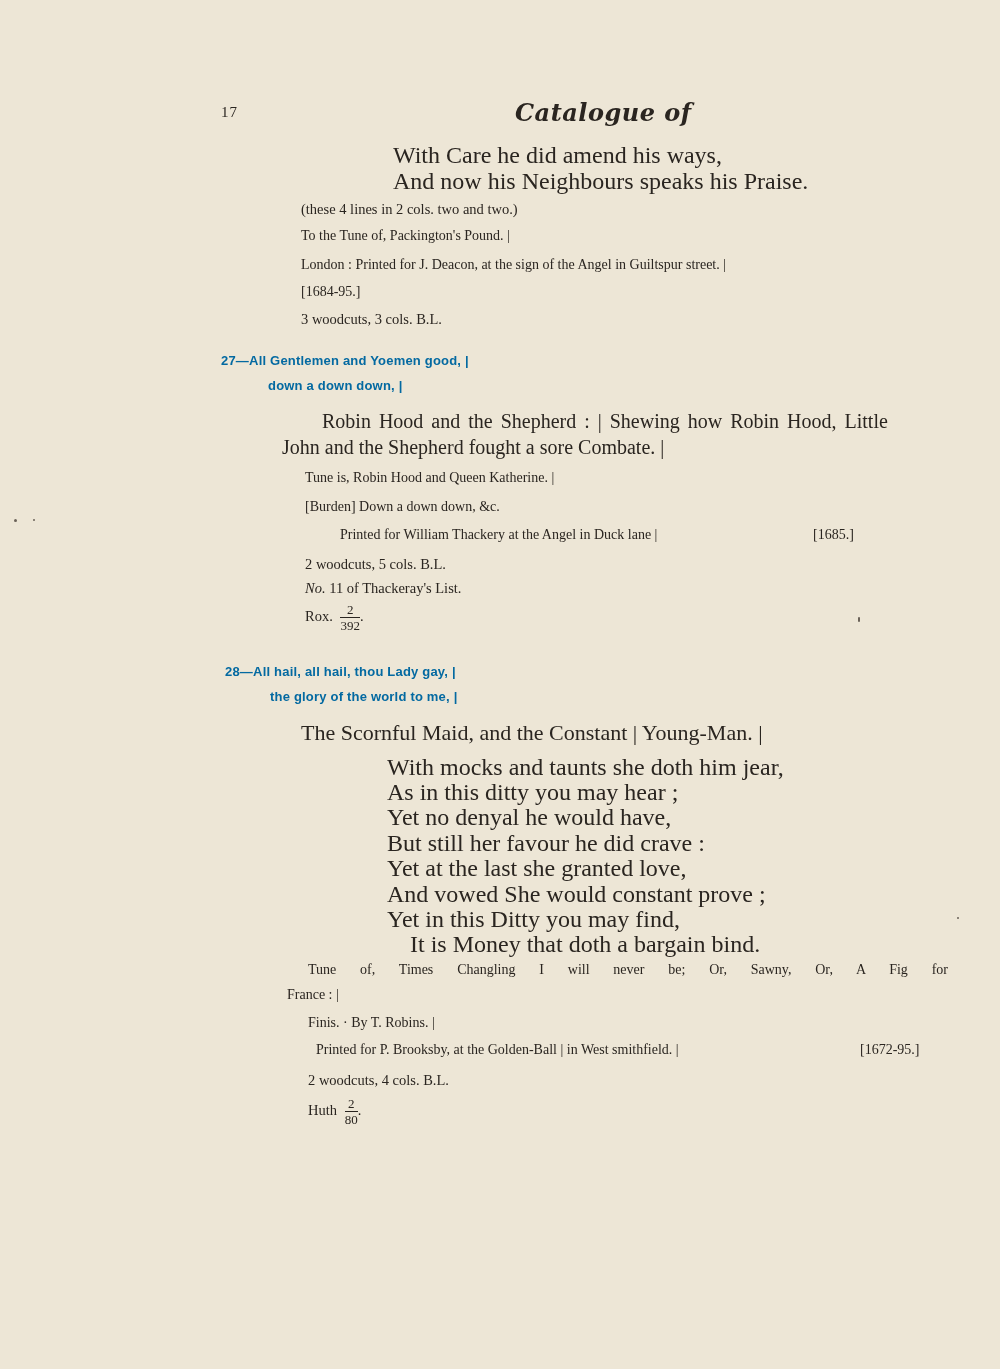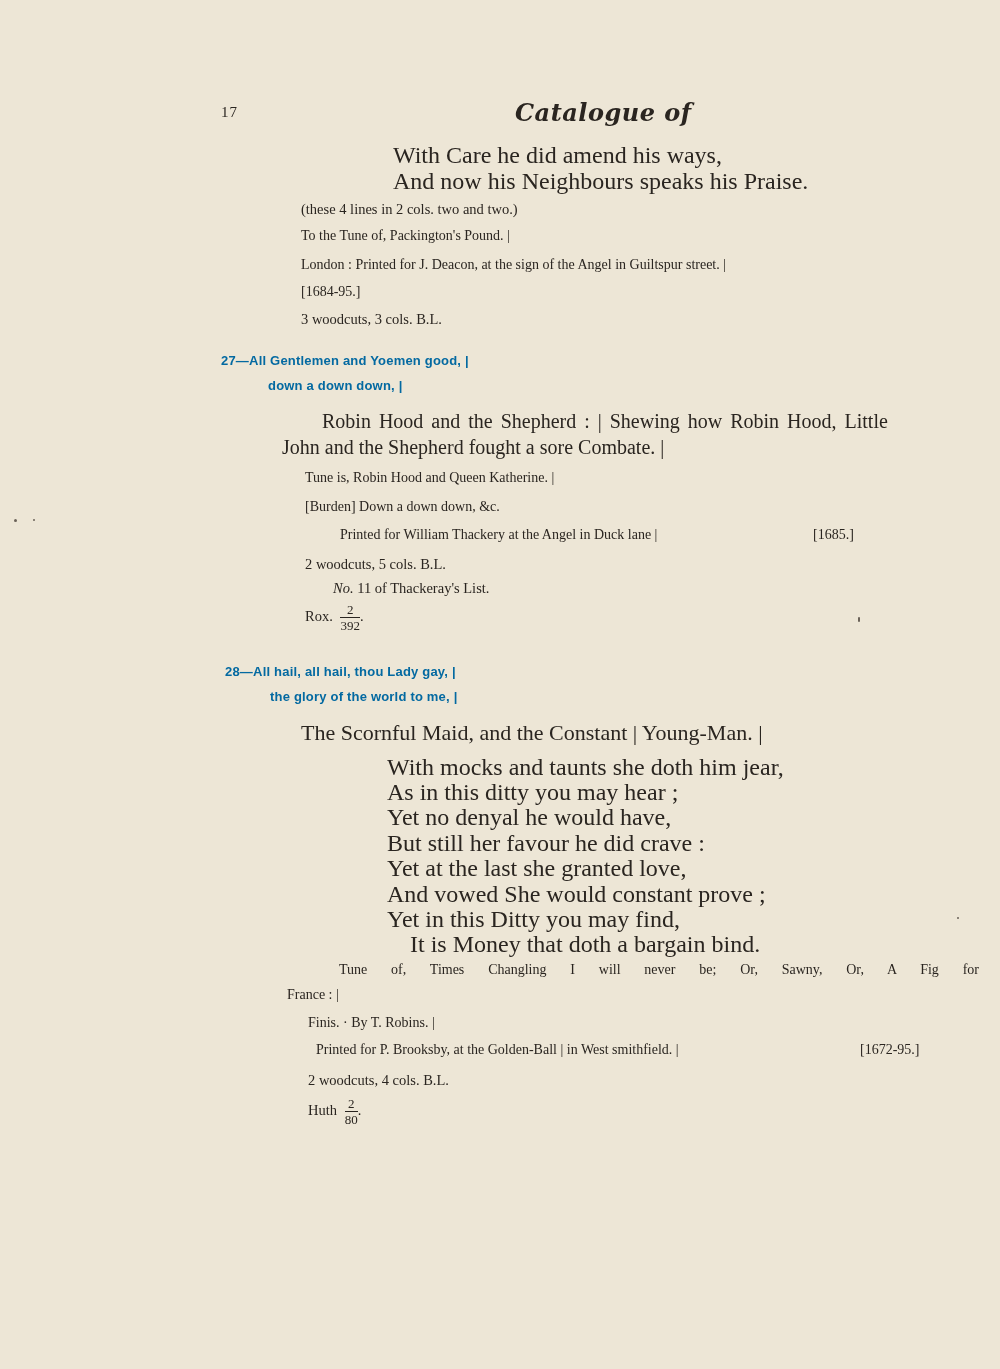--- a/index.html
+++ b/index.html
@@ -43,40 +43,40 @@
 <div>
   <div class="abs heading" style="left:221px; top:353px;">27—All Gentlemen and Yoemen good, |</div>
   <div class="abs heading" style="left:268px; top:378px;">down a down down, |</div>
   <div class="abs body" style="left:322px; top:410px; font-size:20px; word-spacing:3px;">Robin Hood and the Shepherd : | Shewing how Robin Hood, Little</div>
   <div class="abs body" style="left:282px; top:436px; font-size:20px;">John and the Shepherd fought a sore Combate. |</div>
   <div class="abs body" style="left:305px; top:470px;">Tune is, Robin Hood and Queen Katherine. |</div>
   <div class="abs body" style="left:305px; top:499px;font-family:Liberation Serif, serif;">[Burden] Down a down down, &amp;c.</div>
   <div class="abs body" style="left:305px; top:527px;margin-left:35px;">Printed for William Thackery at the Angel in Duck lane |</div>
   <div class="abs body" style="left:813px; top:527px;">[1685.]</div>
   <div class="abs small" style="left:305px; top:556px;">2 woodcuts, 5 cols.   B.L.</div>
-  <div class="abs small" style="left:305px; top:580px;margin-left:28px;"><i>No.</i><span> 11 of Thackeray's List.</span></div>
+  <div class="abs small" style="left:305px; top:580px;"><i>No.</i><span> 11 of Thackeray's List.</span></div>
   <div class="abs small" style="left:305px; top:603px;">
     <span>Rox.</span>
     <span class="frac"><span class="num">2</span><span class="den">392</span></span><span>.</span>
   </div>
 </div>
 
 <div>
   <div class="abs heading" style="left:225px; top:664px;">28—All hail, all hail, thou Lady gay, |</div>
   <div class="abs heading" style="left:270px; top:689px;">the glory of the world to me, |</div>
   <div class="abs body" style="left:301px; top:720px; font-size:22px;">The Scornful Maid, and the Constant | Young-Man. |</div>
   <div class="abs verse" style="left:387px; top:755px;">With mocks and taunts she doth him jear,</div>
   <div class="abs verse" style="left:387px; top:780px;">As in this ditty you may hear ;</div>
   <div class="abs verse" style="left:387px; top:805px;">Yet no denyal he would have,</div>
   <div class="abs verse" style="left:387px; top:831px;">But still her favour he did crave :</div>
   <div class="abs verse" style="left:387px; top:856px;">Yet at the last she granted love,</div>
   <div class="abs verse" style="left:387px; top:882px;">And vowed She would constant prove ;</div>
   <div class="abs verse" style="left:387px; top:907px;">Yet in this Ditty you may find,</div>
   <div class="abs verse" style="left:410px; top:932px;">It is Money that doth a bargain bind.</div>
-  <div class="abs body just" style="left:308px; top:962px; width:640px;margin-left:31px;">Tune of, Times Changling I will never be; Or, Sawny, Or, A Fig for</div>
+  <div class="abs body just" style="left:308px; top:962px; width:640px;">Tune of, Times Changling I will never be; Or, Sawny, Or, A Fig for</div>
   <div class="abs body" style="left:287px; top:987px;">France : |</div>
   <div class="abs body" style="left:308px; top:1015px;">Finis. · By T. Robins. |</div>
   <div class="abs body" style="left:316px; top:1042px;">Printed for P. Brooksby, at the Golden-Ball | in West smithfield. |</div>
   <div class="abs body" style="left:860px; top:1042px;">[1672-95.]</div>
   <div class="abs small" style="left:308px; top:1072px;">2 woodcuts, 4 cols.   B.L.</div>
   <div class="abs small" style="left:308px; top:1097px;">
     <span>Huth</span>
     <span class="frac"><span class="num">2</span><span class="den">80</span></span><span>.</span>
   </div>
 </div>

